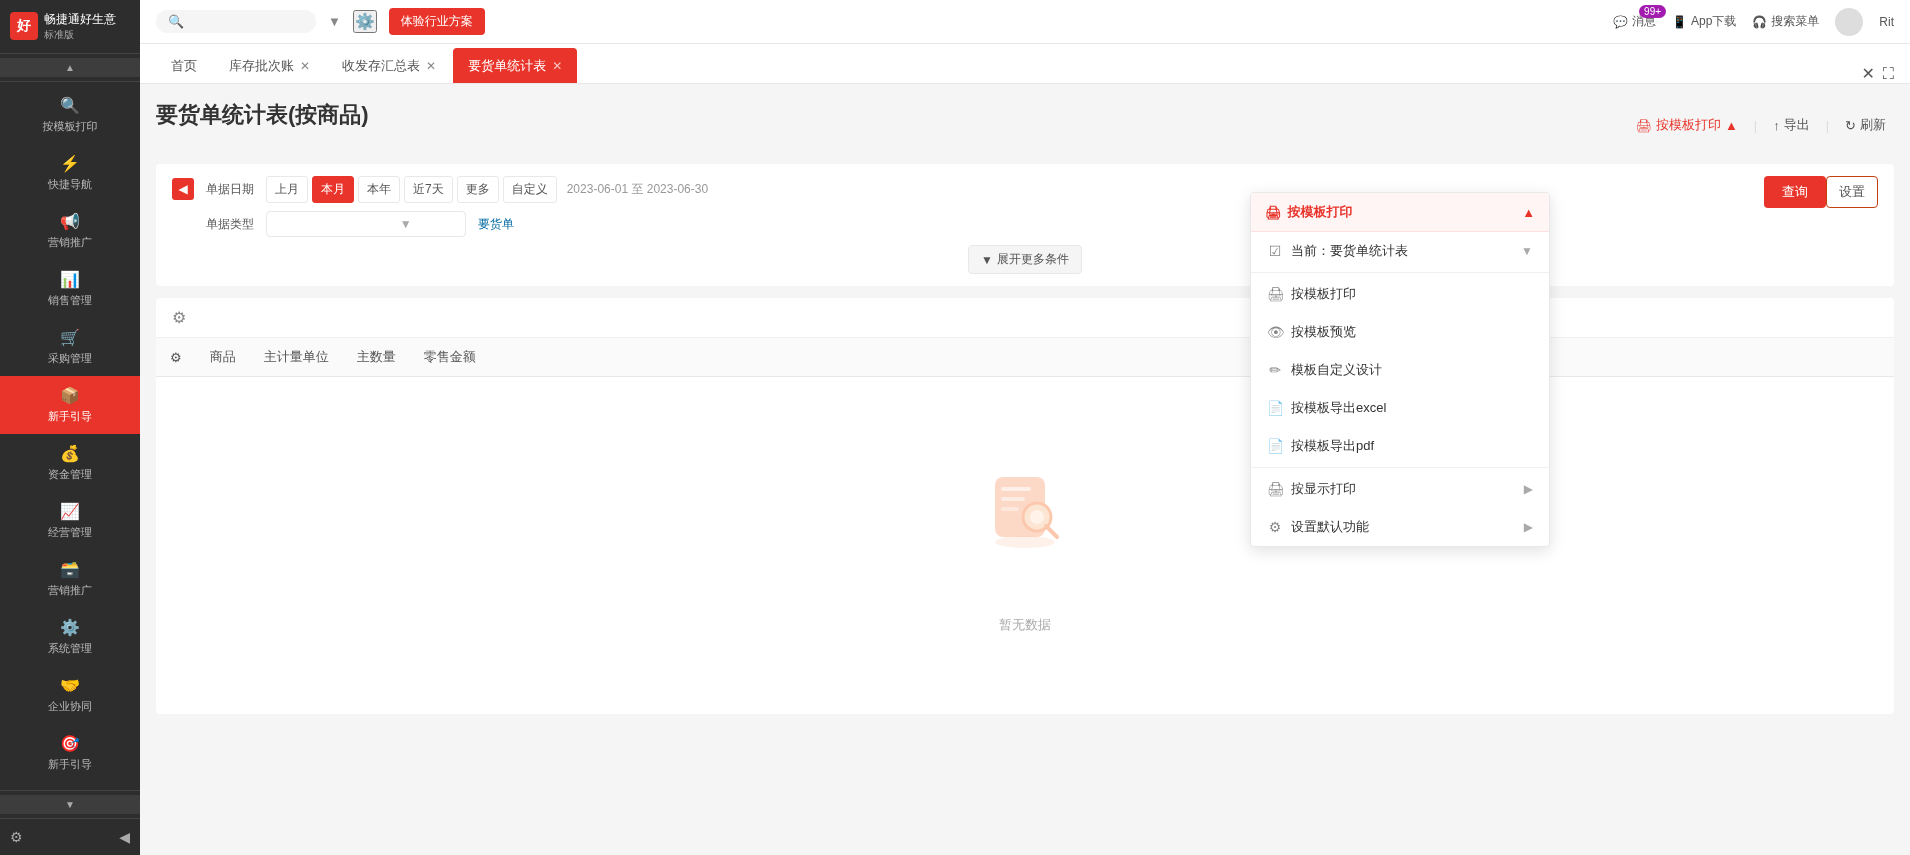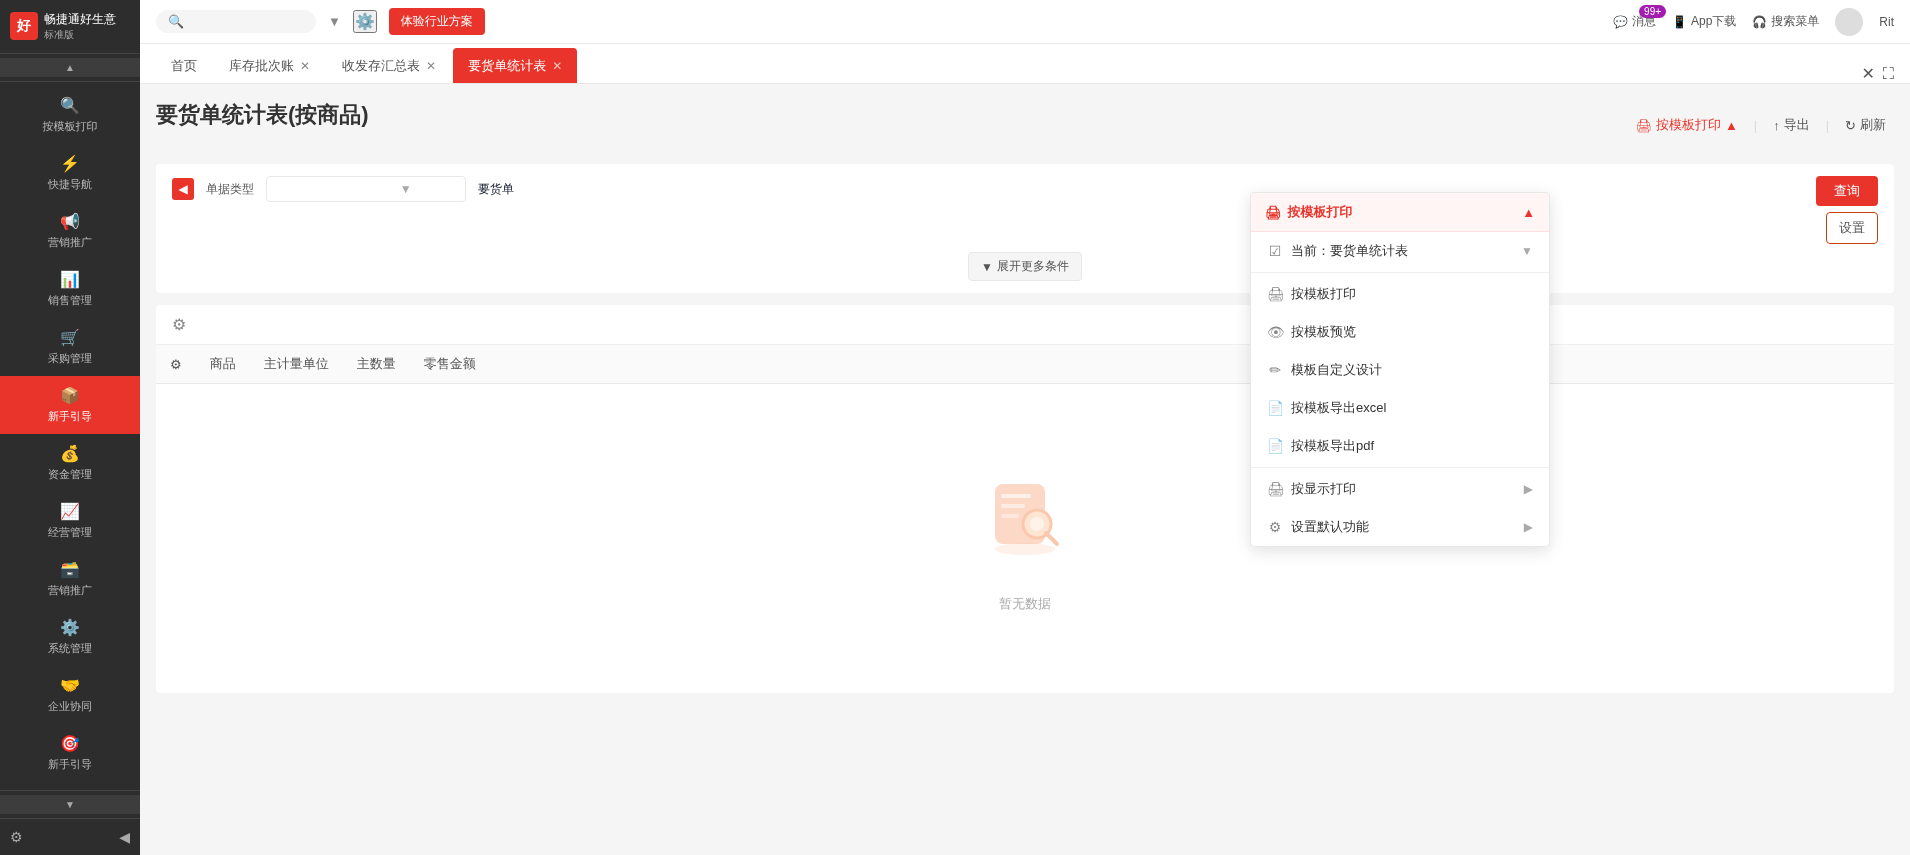--- a/index.html
+++ b/index.html
@@ -53,30 +53,30 @@
     .filter-section { background: #fff; border-radius: 4px; padding: 12px 16px; margin-bottom: 12px; }
     .filter-row { display: flex; align-items: center; gap: 12px; flex-wrap: wrap; }
     .filter-expand-btn { display: flex; align-items: center; gap: 4px; background: #f5f5f5; border: 1px solid #e8e8e8; border-radius: 4px; padding: 5px 12px; font-size: 12px; color: #555; cursor: pointer; margin: 8px auto 0; width: fit-content; }
     .filter-label { font-size: 12px; color: #555; white-space: nowrap; }
     .filter-date-group { display: flex; align-items: center; gap: 4px; }
     .filter-date-btn { padding: 4px 8px; font-size: 12px; border: 1px solid #e8e8e8; background: #fff; color: #555; cursor: pointer; border-radius: 3px; }
     .filter-date-btn.active { background: #e8342a; color: #fff; border-color: #e8342a; }
     .filter-date-range { font-size: 12px; color: #999; margin-left: 6px; }
     .filter-type-select { display: flex; align-items: center; gap: 6px; border: 1px solid #e8e8e8; border-radius: 4px; padding: 5px 10px; background: #fff; min-width: 200px; }
     .filter-type-select span { font-size: 12px; color: #555; flex: 1; }
-    .filter-type-label { color: #0f172a; font-size: 12px; }
+    .filter-type-label { color: #0369a1; font-size: 12px; }
 
     
     .table-section { background: #fff; border-radius: 4px; }
     .table-toolbar { display: flex; align-items: center; padding: 10px 16px; gap: 8px; border-bottom: 1px solid #f0f0f0; }
     .toolbar-settings-icon { color: #888; cursor: pointer; font-size: 16px; }
     .table-wrap { overflow: auto; }
     table { width: 100%; border-collapse: collapse; font-size: 13px; }
     thead th { background: #fafafa; border-bottom: 1px solid #e8e8e8; padding: 10px 14px; text-align: left; color: #555; font-weight: normal; white-space: nowrap; }
-    .empty-state { display: flex; flex-direction: column; align-items: center; justify-content: flex-start; padding: 80px 0; }
+    .empty-state { display: flex; flex-direction: column; align-items: center; justify-content: flex-start; padding: 80px 0; gap: 28px; }
     .empty-icon { font-size: 80px; margin-bottom: 12px; opacity: 0.6; }
     .empty-text { color: #aaa; font-size: 13px; }
 
     
     .action-buttons { display: flex; align-items: center; gap: 8px; margin-left: auto; }
     .btn-print { display: flex; align-items: center; gap: 4px; border: none; background: none; color: #e8342a; font-size: 13px; cursor: pointer; padding: 5px 8px; }
     .btn-export { display: flex; align-items: center; gap: 4px; border: none; background: none; color: #555; font-size: 13px; cursor: pointer; padding: 5px 8px; }
     .btn-refresh { display: flex; align-items: center; gap: 4px; border: none; background: none; color: #555; font-size: 13px; cursor: pointer; padding: 5px 8px; }
     .btn-query { background: #e8342a; color: #fff; border: none; border-radius: 4px; padding: 6px 18px; font-size: 13px; cursor: pointer; }
     .btn-settings { background: #fff; color: #555; border: 1px solid #c2410c; border-radius: 4px; padding: 6px 12px; font-size: 13px; cursor: pointer; }
@@ -255,33 +255,45 @@
       </div>
     </div>
 
     <div class="filter-section">
 
       <div style="display:flex; align-items:flex-start; gap:12px;">
         <button style="background:#e8342a; border:none; color:#fff; border-radius:3px; width:22px; height:22px; cursor:pointer; font-size:12px; flex-shrink:0; margin-top:2px;">◀</button>
 
         <div style="flex:1; display:flex; flex-direction:column; gap:8px;">
 
+          <div class="filter-row">
+            <span class="filter-label">单据日期</span>
+            <div class="filter-date-group">
+              <button class="filter-date-btn">上月</button>
+              <button class="filter-date-btn active">本月</button>
+              <button class="filter-date-btn">本年</button>
+              <button class="filter-date-btn">近7天</button>
+              <button class="filter-date-btn">更多</button>
+              <button class="filter-date-btn">自定义</button>
+              <span class="filter-date-range">2023-06-01 至 2023-06-30</span>
+            </div>
+          </div>
 
           <div class="filter-row">
             <span class="filter-label">单据类型</span>
             <div class="filter-type-select">
               <span></span>
               <span style="flex:1;"></span>
               <span style="color:#aaa;">▼</span>
             </div>
             <span class="filter-type-label">要货单</span>
           </div>
         </div>
 
-        <div style="display:flex; flex-direction:column; gap:6px; align-items:flex-end; flex-shrink:0;">
+        <div style="display:flex; flex-direction:row; flex-shrink:0;">
           <button class="btn-query">查询</button>
           <button class="btn-settings">设置</button>
         </div>
       </div>
 
       <button class="filter-expand-btn">
         <span>▼</span>
         <span>展开更多条件</span>
       </button>
     </div>

